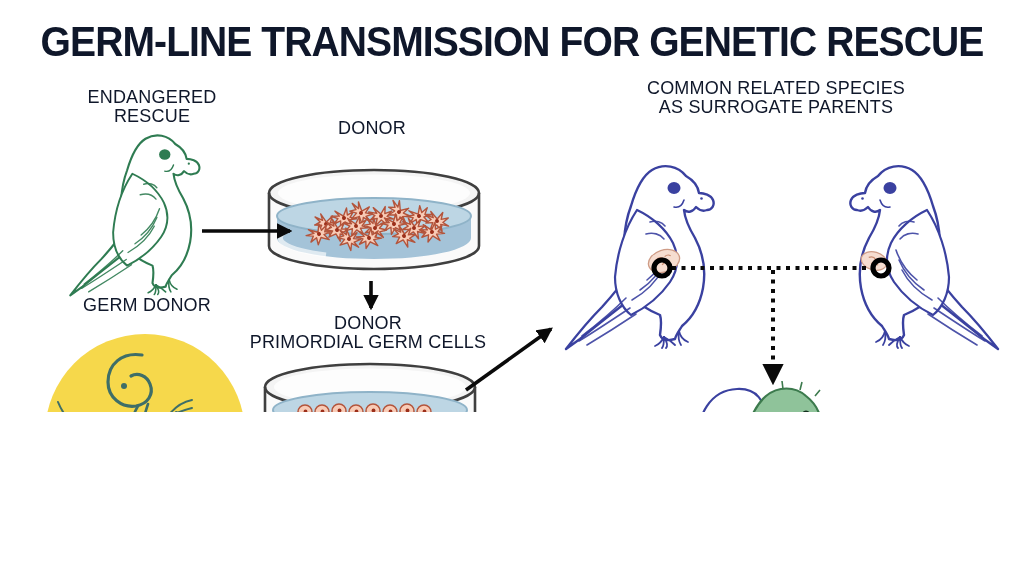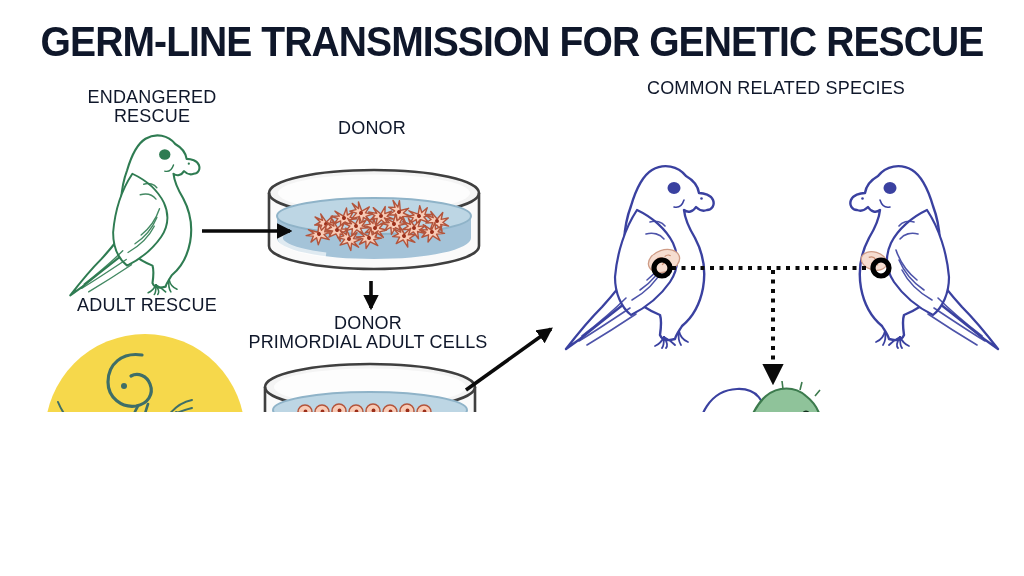--- a/index.html
+++ b/index.html
@@ -247,27 +247,28 @@
   <div class="lbl" style="left:152px;top:88px">
     <div>ENDANGERED</div>
     <div>RESCUE</div>
   </div>
 
   <div class="lbl" style="left:372px;top:119px">
     <div>DONOR</div>
   </div>
 
   <div class="lbl" style="left:147px;top:296px">
-    <div>ADULT RESCUE</div>
+    <div>GERM DONOR</div>
   </div>
 
   <div class="lbl" style="left:368px;top:314px">
     <div>DONOR</div>
-    <div>PRIMORDIAL ADULT CELLS</div>
+    <div>PRIMORDIAL GERM CELLS</div>
   </div>
 
   <div class="lbl" style="left:776px;top:79px">
     <div>COMMON RELATED SPECIES</div>
+    <div>AS SURROGATE PARENTS</div>
   </div>
 
 
 
 </div>
 
 </body></html>

